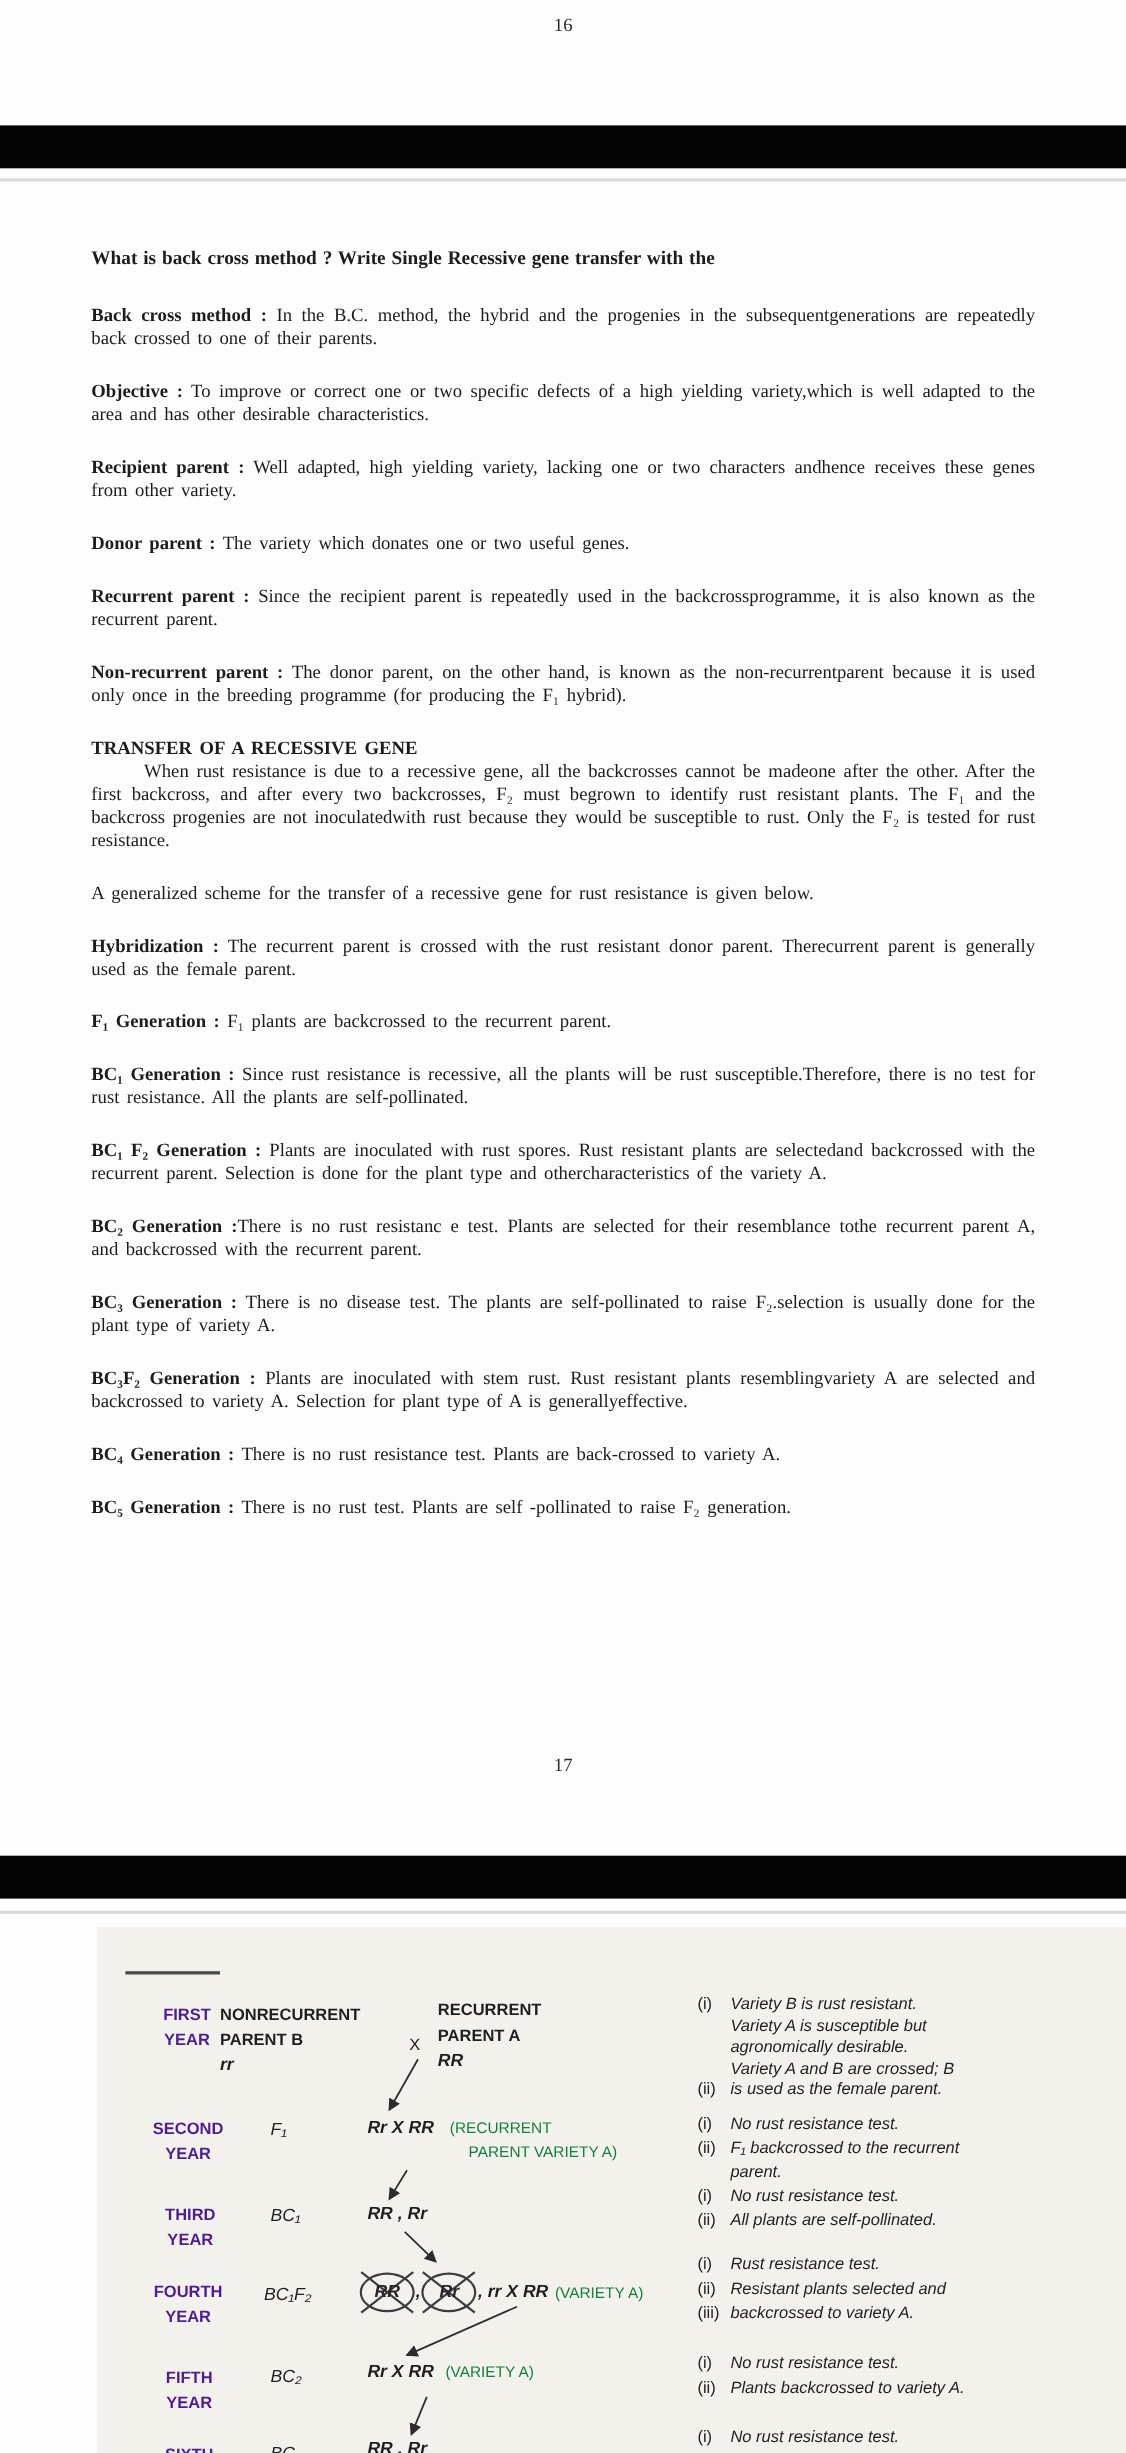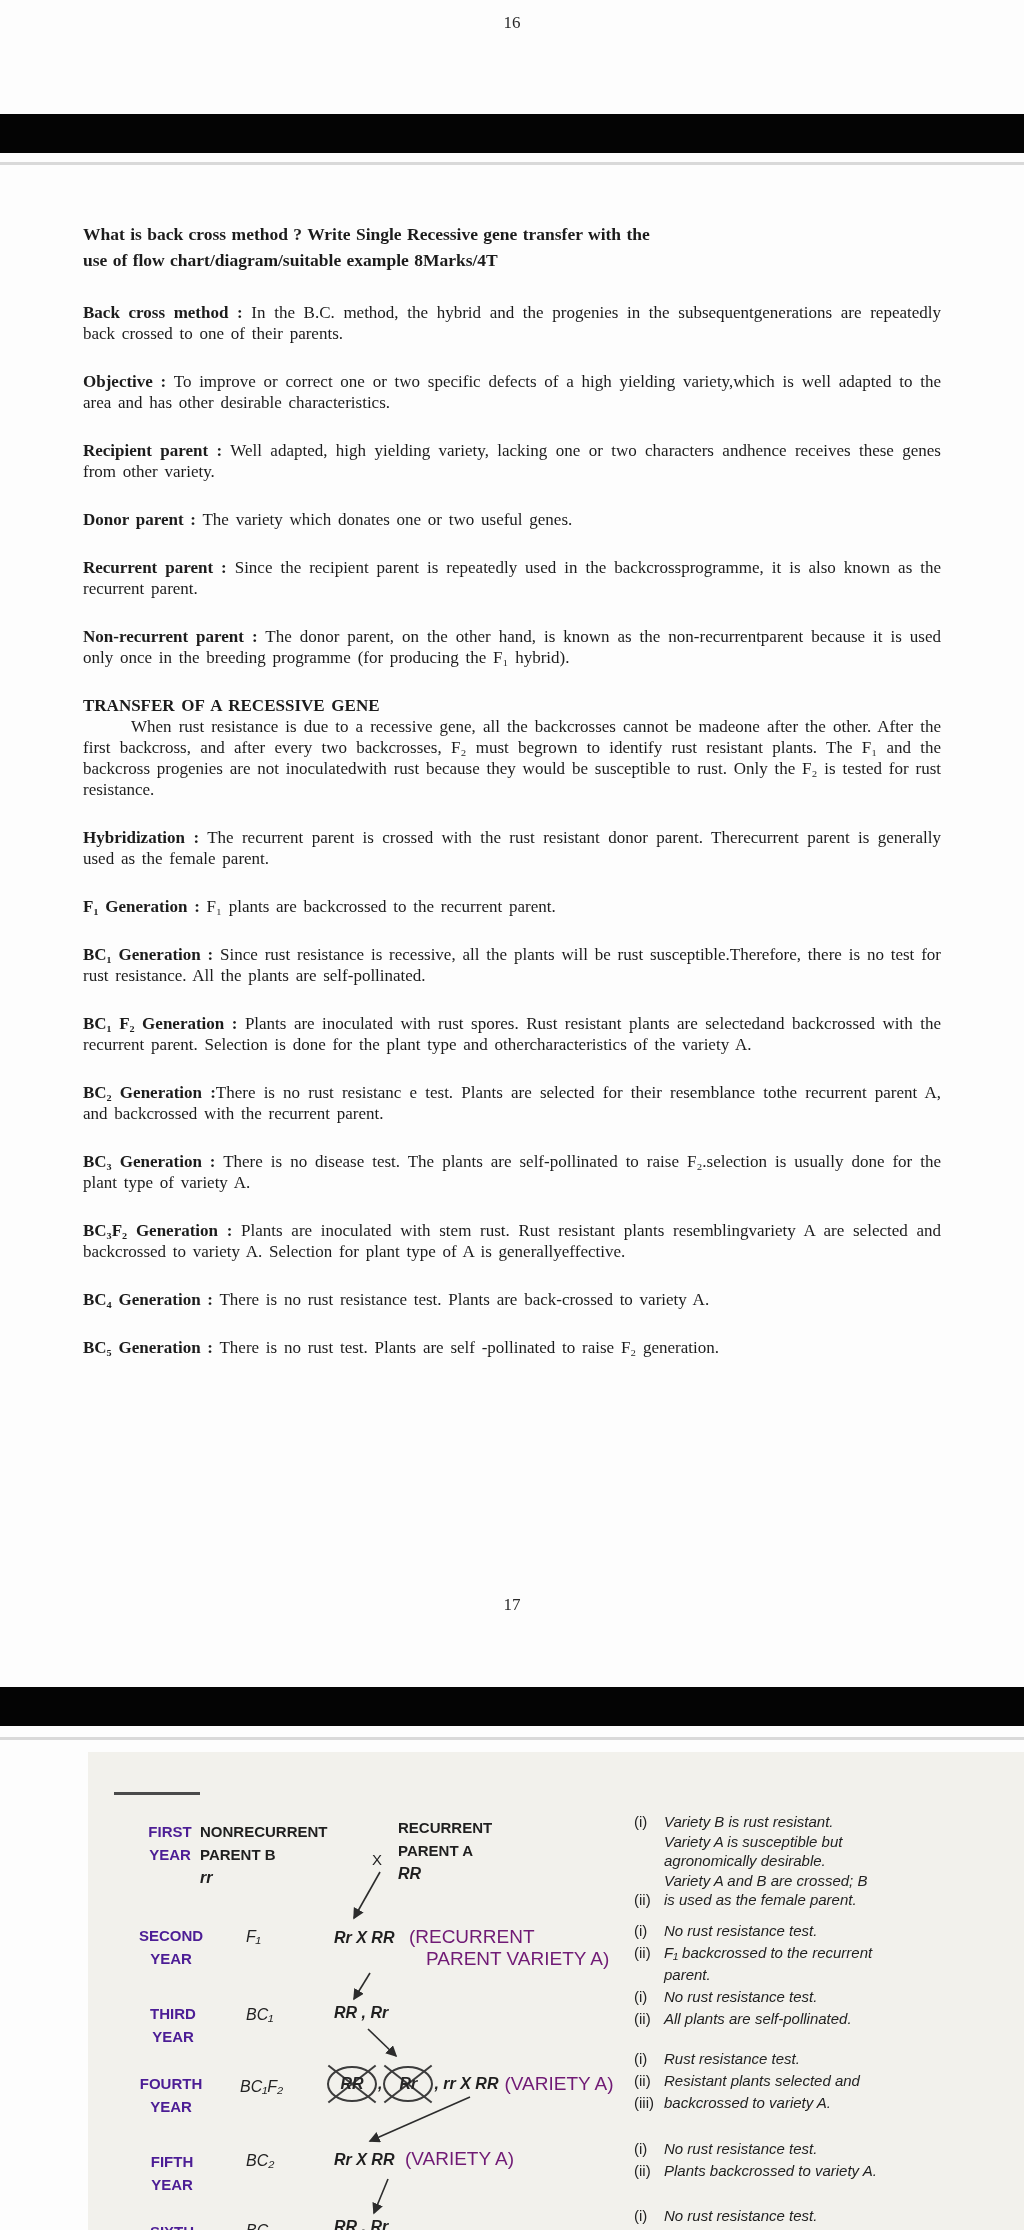--- a/index.html
+++ b/index.html
@@ -20,21 +20,21 @@
   
   .photo{position:absolute;left:88px;top:1752px;width:936px;height:478px;background:#f2f1ec;
          font-family:"Liberation Sans", sans-serif;color:#262626;}
   .photo .abs{position:absolute;}
   .rule{position:absolute;background:#4a4a4a;}
   .yr{font-weight:bold;font-size:15px;line-height:23px;text-align:center;color:#4c1d95;}
   .parent{font-weight:bold;font-size:15px;line-height:23px;text-align:left;color:#1f1f1f;}
   .geno{font-style:italic;font-weight:bold;font-size:16px;}
   .gen{font-style:italic;font-size:16px;color:#222;}
   .cross{font-style:italic;font-weight:bold;font-size:16px;color:#1f1f1f;white-space:nowrap;}
-  .cnote{font-style:normal;font-weight:normal;font-size:19px;color:#701a75;}
+  .cnote{font-style:normal;font-weight:normal;font-size:14px;color:#15803d;}
   .xsym{font-size:15px;color:#222;}
   .note{position:absolute;width:382px;font-size:15px;color:#222;}
   .nline{display:flex;}
   .nm{width:30px;flex:none;}
   .nt{flex:1;font-style:italic;}
   .lh19 .nline{line-height:19.5px;}
   .lh22 .nline{line-height:22px;}
   .circle{display:inline-flex;align-items:center;justify-content:center;position:relative;
           width:46px;height:32px;border:2px solid #3c3c3c;border-radius:50%;margin:0 1px;}
   .circle::before,.circle::after{content:"";position:absolute;left:50%;top:50%;width:60px;height:2px;
@@ -51,33 +51,33 @@
 <div class="screen">
 
   <div class="pagenum" style="top:13px;">16</div>
 
   <div class="sep-bar" style="top:114px;"></div>
   <div class="sep-shadow" style="top:162px;"></div>
 
   <div class="content16">
     <div class="heading">
       <div>What is back cross method ? Write Single Recessive gene transfer with the</div>
-      <div>use of flow chart/diagram/suitable example 8Marks/4T</div>
     </div>
 
     <p><span class="lead">Back cross method :</span> <span>In the B.C. method, the hybrid and the progenies in the subsequentgenerations are repeatedly back crossed to one of their parents.</span></p>
     <p><span class="lead">Objective :</span> <span>To improve or correct one or two specific defects of a high yielding variety,which is well adapted to the area and has other desirable characteristics.</span></p>
     <p><span class="lead">Recipient parent :</span> <span>Well adapted, high yielding variety, lacking one or two characters andhence receives these genes from other variety.</span></p>
     <p><span class="lead">Donor parent :</span> <span>The variety which donates one or two useful genes.</span></p>
     <p><span class="lead">Recurrent parent :</span> <span>Since the recipient parent is repeatedly used in the backcrossprogramme, it is also known as the recurrent parent.</span></p>
     <p><span class="lead">Non-recurrent parent :</span> <span>The donor parent, on the other hand, is known as the non-recurrentparent because it is used only once in the breeding programme (for producing the F₁ hybrid).</span></p>
 
     <div class="sec-title">TRANSFER OF A RECESSIVE GENE</div>
     <p class="sec-body">When rust resistance is due to a recessive gene, all the backcrosses cannot be madeone after the other. After the first backcross, and after every two backcrosses, F₂ must begrown to identify rust resistant plants. The F₁ and the backcross progenies are not inoculatedwith rust because they would be susceptible to rust. Only the F₂ is tested for rust resistance.</p>
 
+    <p class="g12">A generalized scheme for the transfer of a recessive gene for rust resistance is given below.</p>
 
     <p><span class="lead">Hybridization :</span> <span>The recurrent parent is crossed with the rust resistant donor parent. Therecurrent parent is generally used as the female parent.</span></p>
     <p><span class="lead">F₁ Generation :</span> <span>F₁ plants are backcrossed to the recurrent parent.</span></p>
     <p><span class="lead">BC₁ Generation :</span> <span>Since rust resistance is recessive, all the plants will be rust susceptible.Therefore, there is no test for rust resistance. All the plants are self-pollinated.</span></p>
     <p><span class="lead">BC₁ F₂ Generation :</span> <span>Plants are inoculated with rust spores. Rust resistant plants are selectedand backcrossed with the recurrent parent. Selection is done for the plant type and othercharacteristics of the variety A.</span></p>
     <p class="g8"><span class="lead">BC₂ Generation :</span><span>There is no rust resistanc e test. Plants are selected for their resemblance tothe recurrent parent A, and backcrossed with the recurrent parent.</span></p>
     <p><span class="lead">BC₃ Generation :</span> <span>There is no disease test. The plants are self-pollinated to raise F₂.selection is usually done for the plant type of variety A.</span></p>
     <p><span class="lead">BC₃F₂ Generation :</span> <span>Plants are inoculated with stem rust. Rust resistant plants resemblingvariety A are selected and backcrossed to variety A. Selection for plant type of A is generallyeffective.</span></p>
     <p class="g14"><span class="lead">BC₄ Generation :</span> <span>There is no rust resistance test. Plants are back-crossed to variety A.</span></p>
     <p><span class="lead">BC₅ Generation :</span> <span>There is no rust test. Plants are self -pollinated to raise F₂ generation.</span></p>

